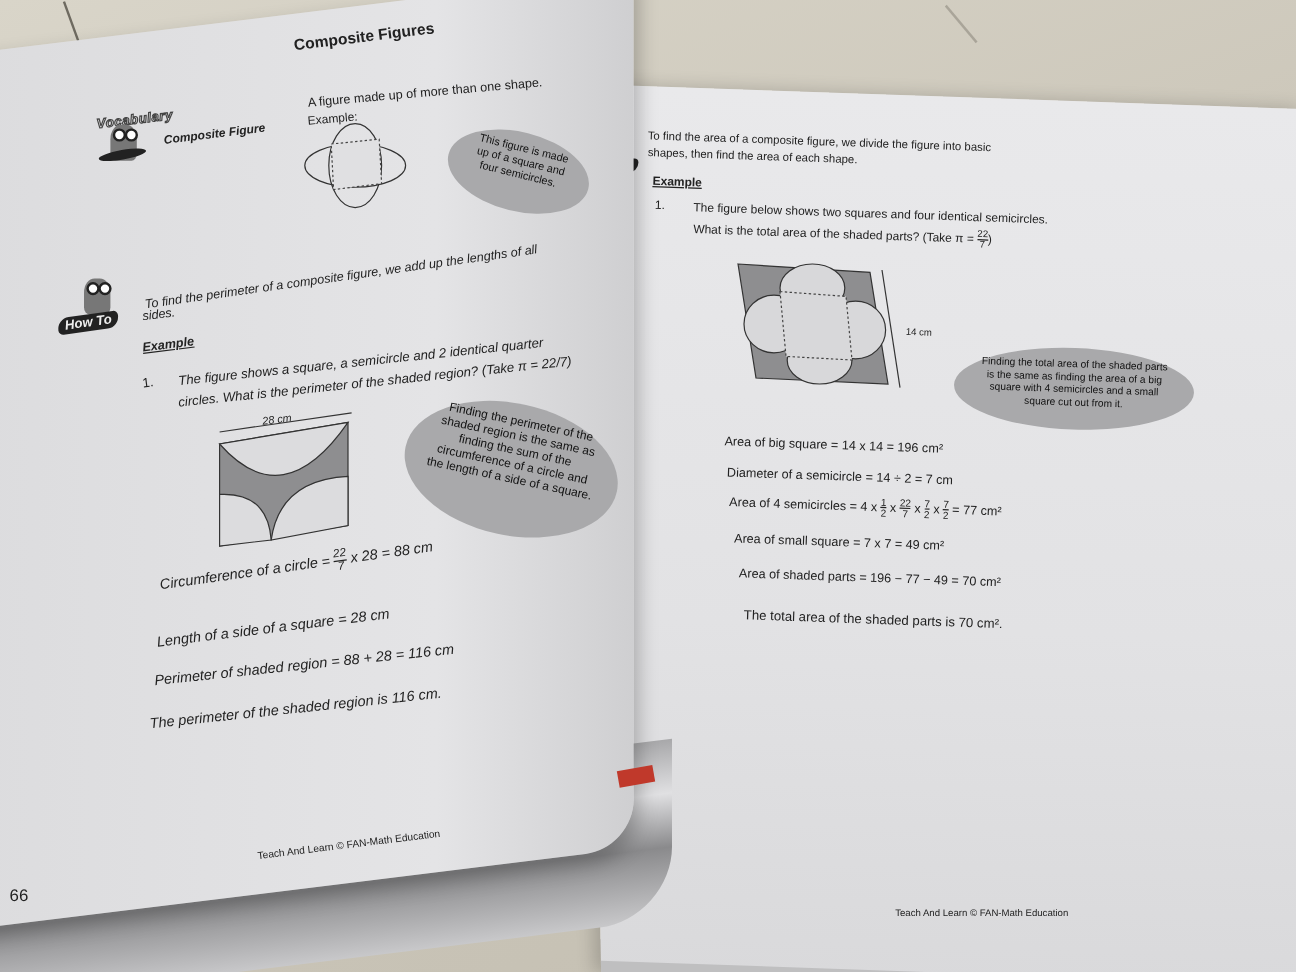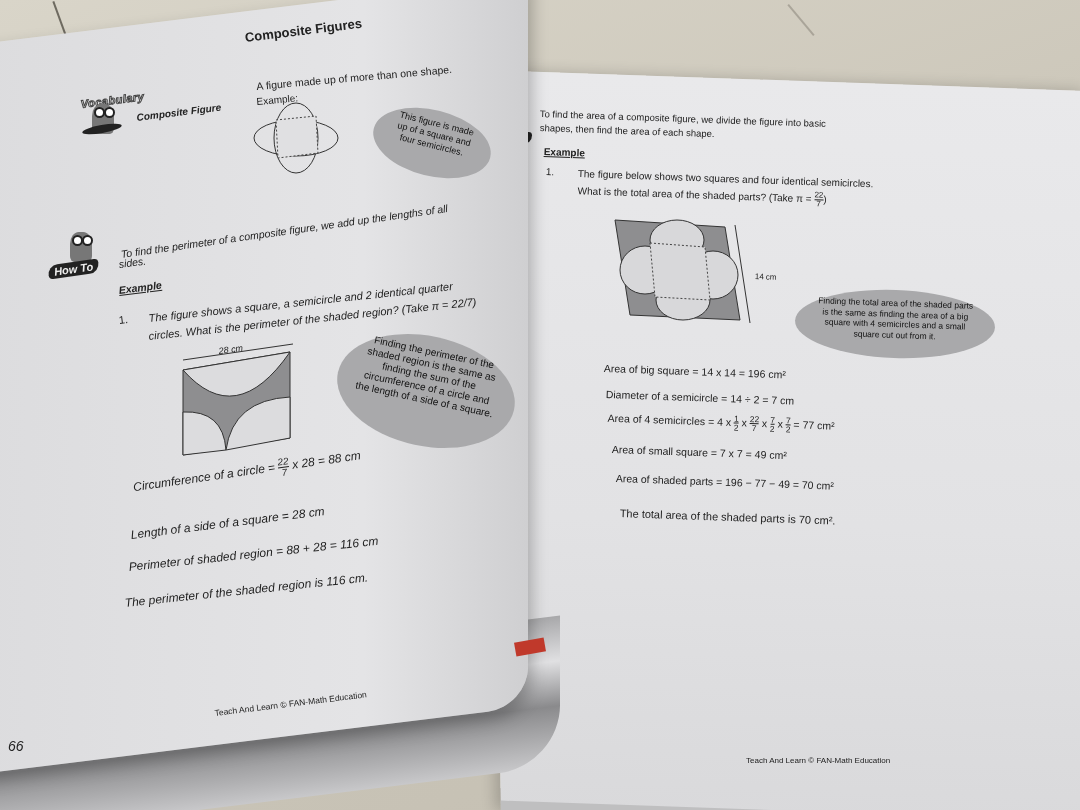--- a/index.html
+++ b/index.html
@@ -136,14 +136,14 @@
   <div class="t" style="left:132px;top:478px;font-size:12px;font-style:italic;transform:rotate(-8deg);transform-origin:0 0;">
     <span>Circumference of a circle =</span>
     <span class="frac"><span class="num">22</span><span>7</span></span>
     <span>x 28 = 88 cm</span>
   </div>
   <div class="t" style="left:130px;top:528px;font-size:12px;font-style:italic;transform:rotate(-7deg);transform-origin:0 0;">Length of a side of a square = 28 cm</div>
   <div class="t" style="left:128px;top:560px;font-size:12px;font-style:italic;transform:rotate(-6deg);transform-origin:0 0;">Perimeter of shaded region = 88 + 28 = 116 cm</div>
   <div class="t" style="left:124px;top:596px;font-size:12px;font-style:italic;transform:rotate(-6deg);transform-origin:0 0;">The perimeter of the shaded region is 116 cm.</div>
 
   <div class="t" style="left:214px;top:708px;font-size:8.5px;transform:rotate(-7deg);transform-origin:0 0;">Teach And Learn © FAN-Math Education</div>
-  <div class="t" style="left:8px;top:738px;font-size:14px;font-style:italic;">66</div>
+  <div class="t" style="left:8px;top:738px;font-size:14px;">66</div>
 </div>
 
 </body></html>

